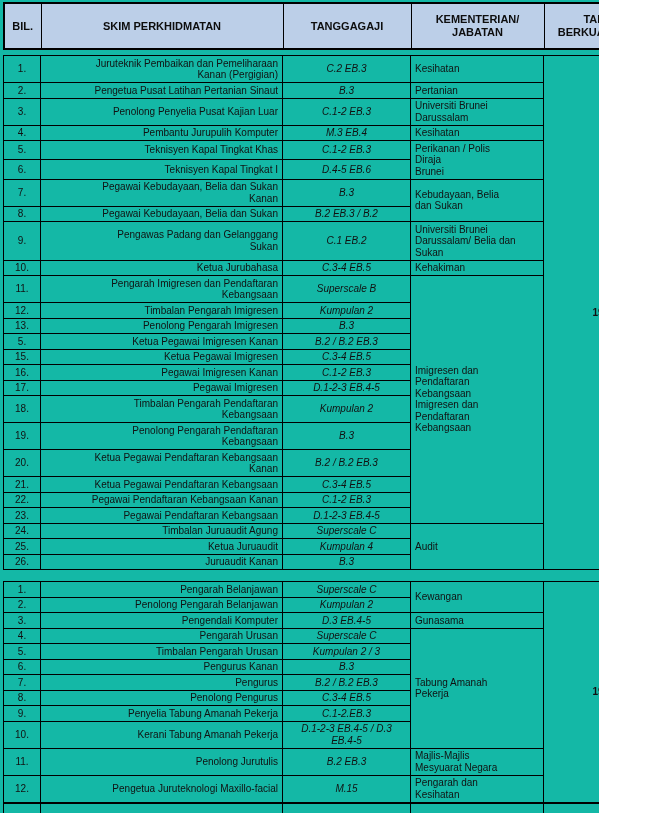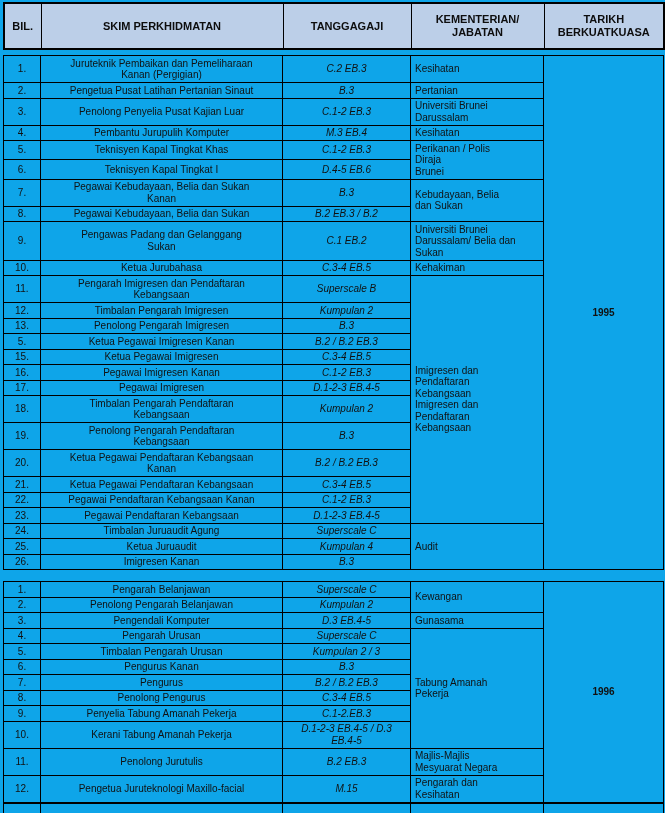--- a/index.html
+++ b/index.html
@@ -1,24 +1,24 @@
 <!DOCTYPE html>
 <html style="--header-bg: #BCCFE8;"><head>
 <meta charset="utf-8">
 <style>
   html, body { margin: 0; padding: 0; background: #ffffff; }
   .page {
-    width: 665px;
+    width: 599px;
     height: 813px;
     overflow: hidden;
     box-sizing: border-box;
     padding: 2px 2px 0 3px;
     font-family: "Liberation Sans", "DejaVu Sans", sans-serif;
     color: #111111;
-    background: #0ea5e9;
+    background: #14b8a6;
   }
   table.tbl {
     border-collapse: collapse;
     table-layout: fixed;
     width: 660px;
   }
   col.c-bil    { width: 37px;  }
   col.c-skim   { width: 242px; }
   col.c-gaji   { width: 128px; }
   col.c-kem    { width: 133px; }
@@ -44,21 +44,21 @@
   table.body-tbl td {
     border: 1px solid #000;
     font-size: 10px;
     line-height: 11.5px;
     padding: 1.5px 4px;
     vertical-align: middle;
     white-space: pre-line;
     overflow: hidden;
   }
   td.bil    { text-align: center; }
-  td.skim   { text-align: center;   }
+  td.skim   { text-align: right;   }
   td.gaji   { text-align: center; font-style: italic; }
   td.kem    { text-align: left; }
   td.tarikh { text-align: center; font-weight: bold; }
 
   
   table.stub-tbl td { border: 1px solid #000; height: 14px; padding: 0; }
 </style>
 </head>
 <body>
 
@@ -243,21 +243,21 @@
           <td class="gaji">Superscale C</td>
           <td class="kem" rowspan="3">Audit</td>
         </tr>
         <tr>
           <td class="bil">25.</td>
           <td class="skim">Ketua Juruaudit</td>
           <td class="gaji">Kumpulan 4</td>
         </tr>
         <tr>
           <td class="bil">26.</td>
-          <td class="skim">Imigresen Kanan</td>
+          <td class="skim">Juruaudit Kanan</td>
           <td class="gaji">B.3</td>
         </tr>
       </tbody>
   </table>
 
   <table class="tbl body-tbl t1996">
     <colgroup>
       <col class="c-bil">
         <col class="c-skim">
         <col class="c-gaji">

